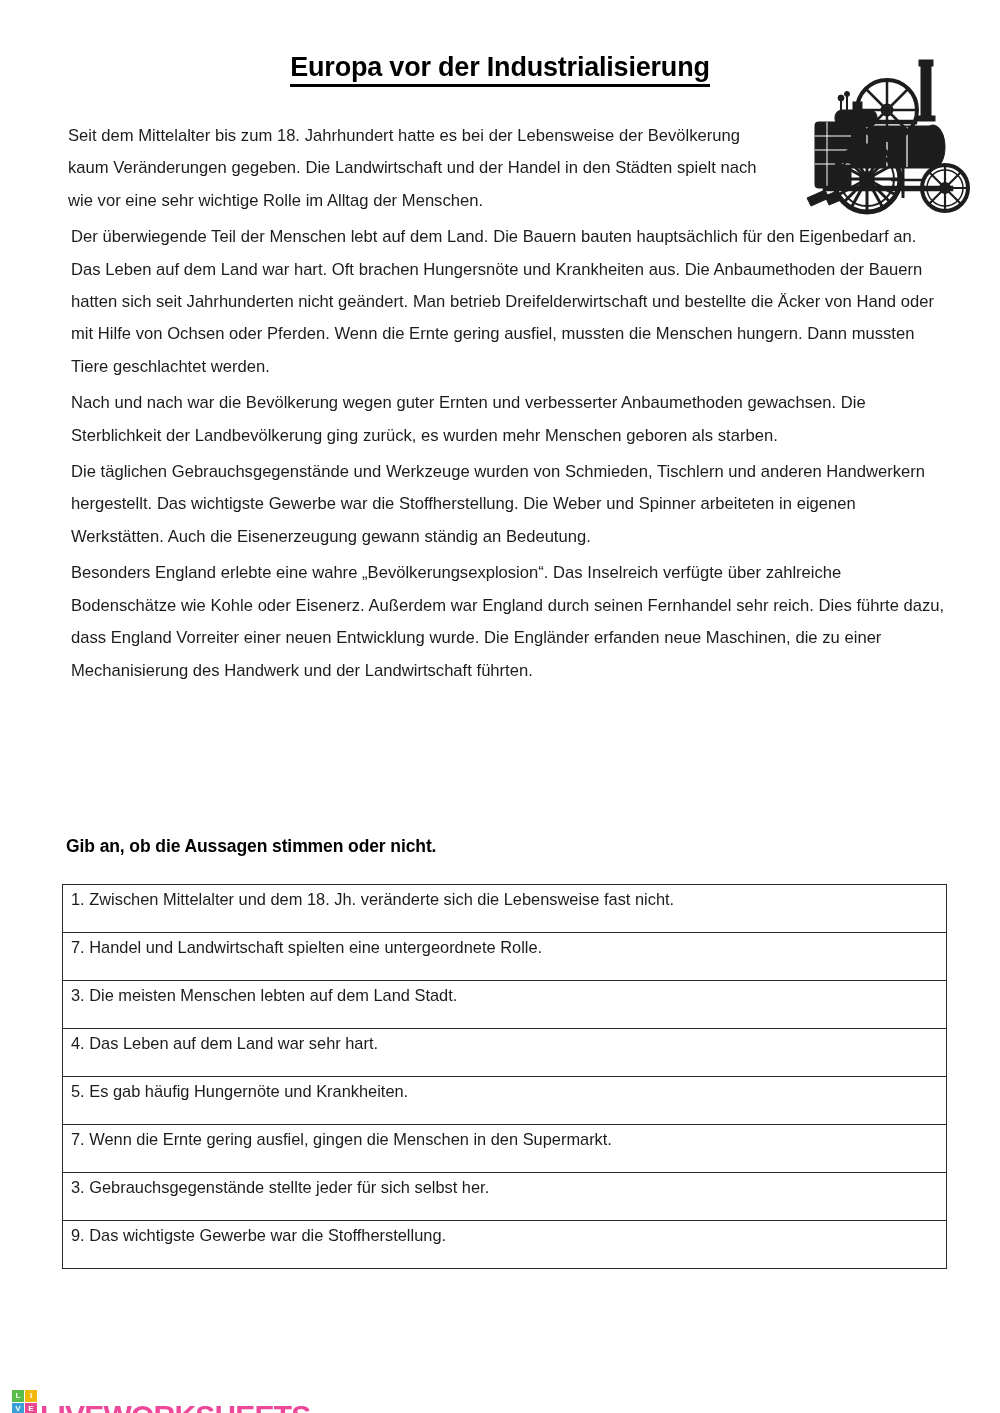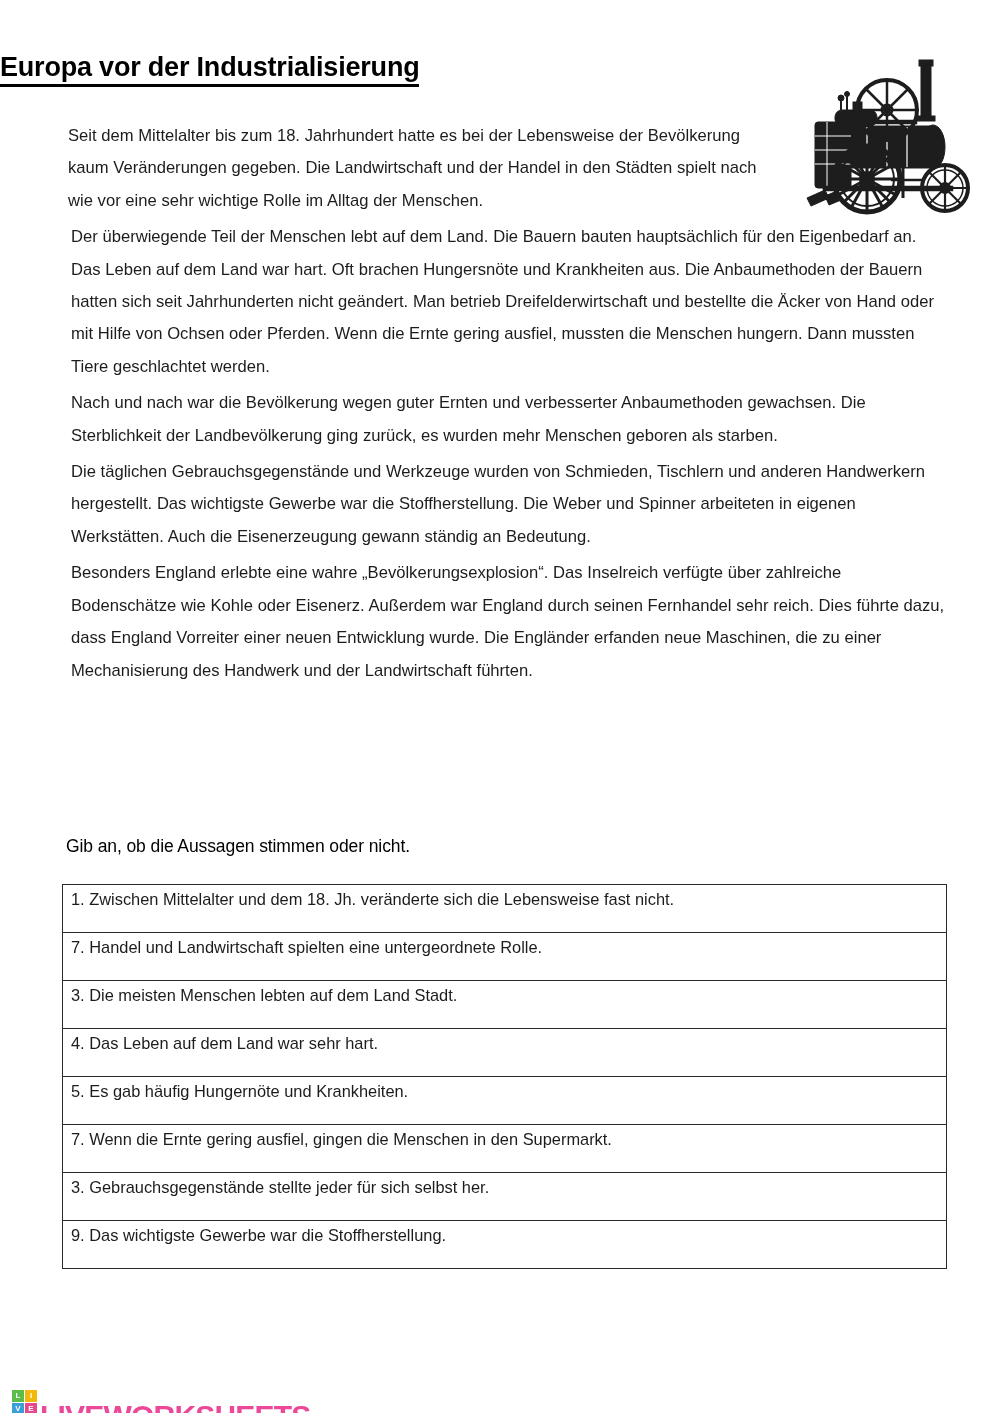--- a/index.html
+++ b/index.html
@@ -16,20 +16,21 @@
     color: #1a1a1a;
     overflow: hidden;
   }
 
   
   .title-row {
     position: absolute;
     left: 0;
     top: 52px;
     width: 1000px;
+    text-align: center;
   }
   .doc-title {
     display: inline-block;
     font-size: 27px;
     font-weight: bold;
     letter-spacing: -0.2px;
     color: #000000;
     border-bottom: 3px solid #000000;
     padding-bottom: 1px;
     line-height: 1.15;
@@ -62,21 +63,21 @@
   }
   .para.narrow { width: 706px; }
   .para.indent { padding-left: 3px; }
 
   
   .section-heading {
     position: absolute;
     left: 66px;
     top: 836px;
     font-size: 17.5px;
-    font-weight: normal;
+    font-weight: bold;
     color: #000000;
     letter-spacing: -0.1px;
   }
 
   
   .statements-table {
     position: absolute;
     left: 62px;
     top: 884px;
     width: 885px;

